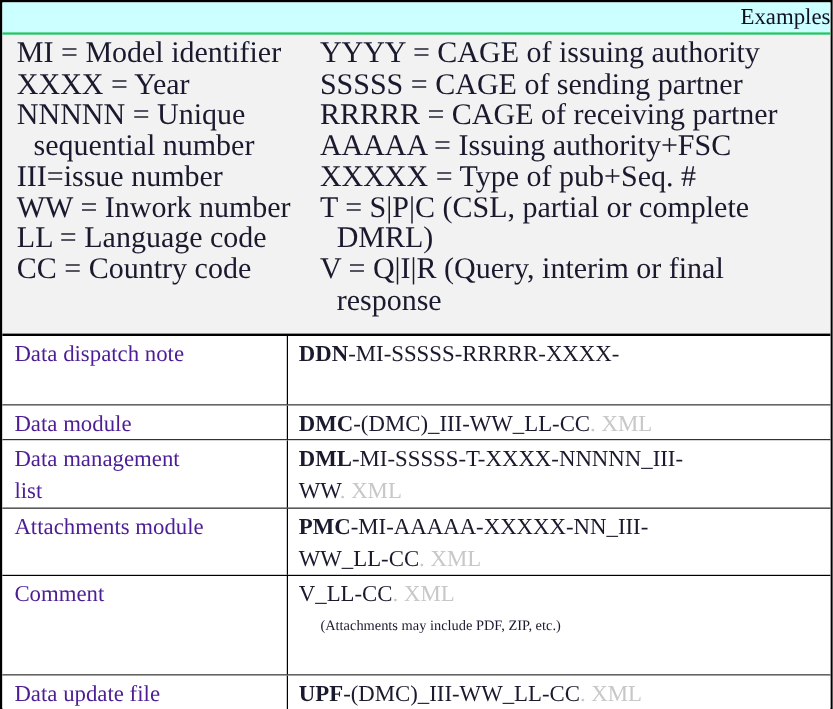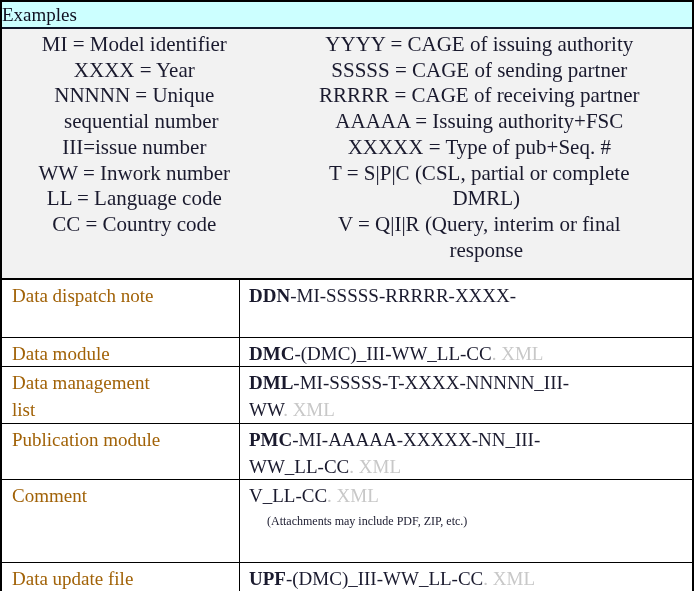--- a/index.html
+++ b/index.html
@@ -22,24 +22,24 @@
     border: 2px solid #000000;
     border-bottom: 1px solid #000000;
     background: #ffffff;
   }
 
   
   .hdr {
     height: 27px;
     box-sizing: border-box;
     background: #CCFFFF;
-    border-bottom: 2px solid #0f172a;
+    border-bottom: 2px solid #22c55e;
     display: flex;
     align-items: center;
-    justify-content: flex-start;
+    justify-content: flex-end;
   }
   .hdr-title {
     font-size: 19px;
     line-height: 1;
     color: #111122;
   }
 
   
   .legend {
     display: flex;
@@ -54,25 +54,24 @@
   }
   .legend-col.left {
     width: 254px;
     padding-left: 12px;
   }
   .legend-col.right {
     width: 440px;
     padding-left: 12px;
   }
   .lg-line {
-    font-size: 21px;
+    font-size: 25px;
     line-height: 25.7px;
     white-space: nowrap;
     color: #1a1a2e;
-    text-align: center;
   }
   .lg-line.cont {
     padding-left: 14px;
   }
 
   
   .rows {
     display: block;
   }
   .row {
@@ -83,21 +82,21 @@
   }
   .row:last-child { border-bottom: none; }
 
   .cell-label {
     width: 238px;
     box-sizing: border-box;
     border-right: 1px solid #000000;
     padding: 2px 0 0 10px;
     font-size: 19px;
     line-height: 27px;
-    color: #a16207;
+    color: #4c1d95;
   }
   .cell-code {
     flex: 1;
     box-sizing: border-box;
     padding: 2px 0 0 9px;
     font-size: 19px;
     line-height: 27px;
     color: #1a1a2e;
   }
   .code-line { white-space: nowrap; }
@@ -169,21 +168,21 @@
         <div class="cell-label">
           <div>Data management</div>
           <div>list</div>
         </div>
         <div class="cell-code">
           <div class="code-line"><span class="pfx">DML</span><span>-MI-SSSSS-T-XXXX-NNNNN_III-</span></div>
           <div class="code-line"><span>WW</span><span class="xml" style="color: rgb(200, 200, 200);">. XML</span></div>
         </div>
       </div>
       <div class="row row-h56">
-        <div class="cell-label">Publication module</div>
+        <div class="cell-label">Attachments module</div>
         <div class="cell-code">
           <div class="code-line"><span class="pfx">PMC</span><span>-MI-AAAAA-XXXXX-NN_III-</span></div>
           <div class="code-line"><span>WW_LL-CC</span><span class="xml" style="color: rgb(200, 200, 200);">. XML</span></div>
         </div>
       </div>
       <div class="row row-h83">
         <div class="cell-label">Comment</div>
         <div class="cell-code">
           <div class="code-line"><span>V_LL-CC</span><span class="xml" style="color: rgb(200, 200, 200);">. XML</span></div>
           <div class="note">(Attachments may include PDF, ZIP, etc.)</div>

